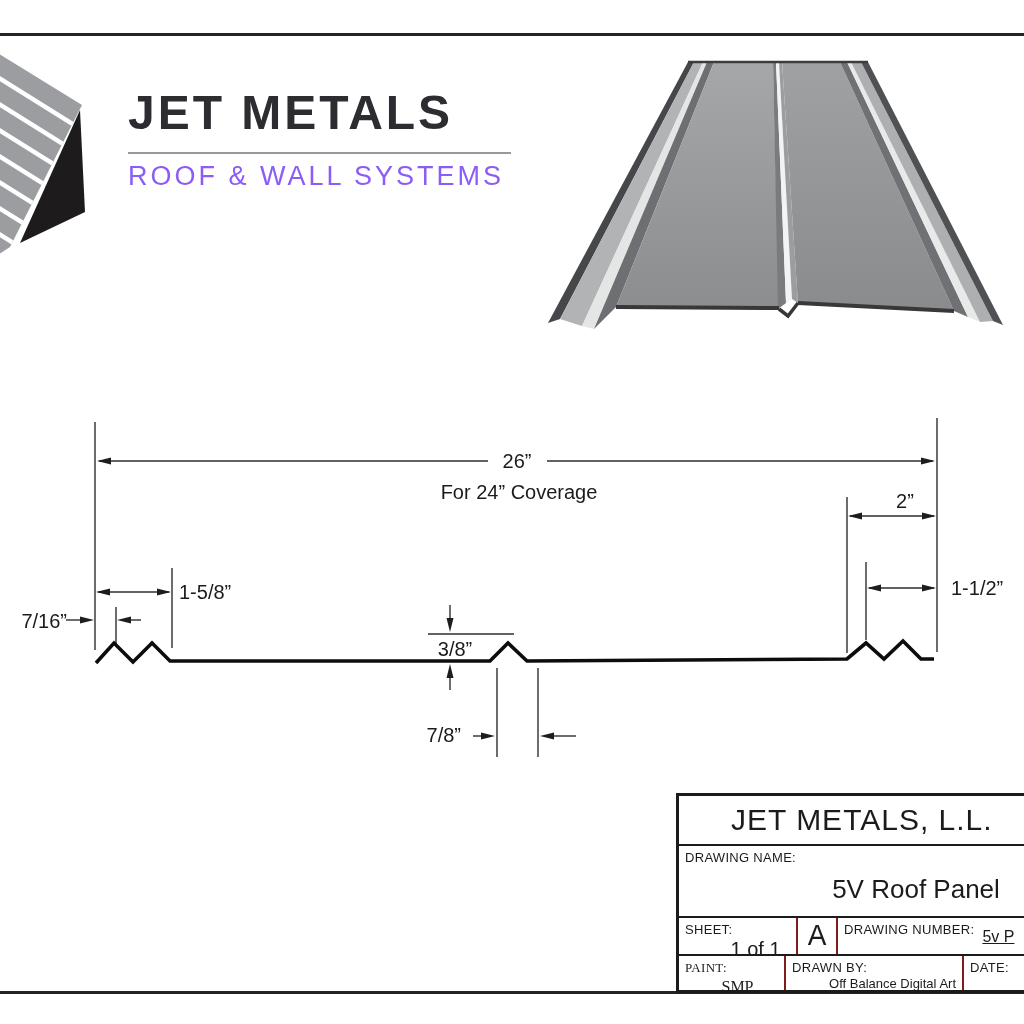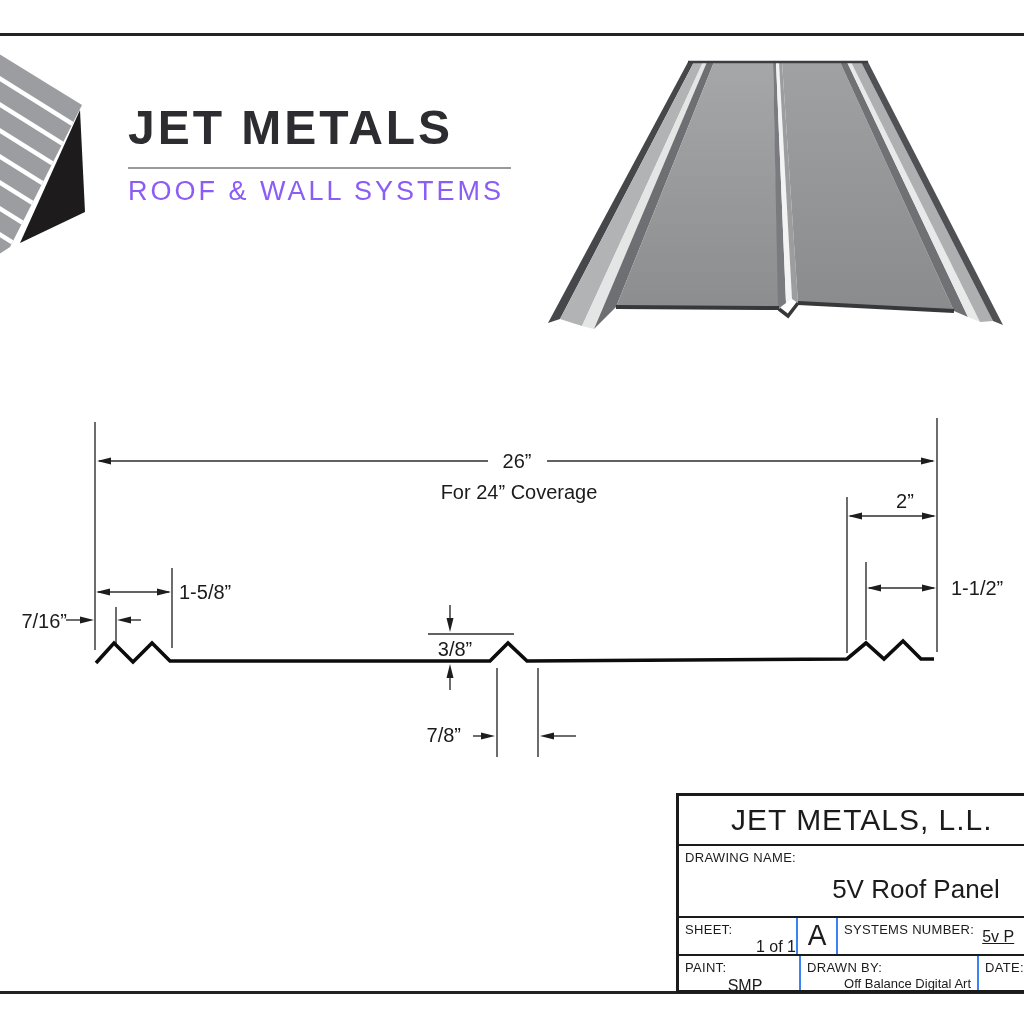--- a/index.html
+++ b/index.html
@@ -6,21 +6,21 @@
   .page{
     position:relative;width:1024px;height:1024px;overflow:hidden;
     background:#ffffff;font-family:"Liberation Sans",sans-serif;
   }
   .hline{position:absolute;left:0;width:1024px;height:3px;background:#232323;}
   .hline.top{top:33px;}
   .hline.bottom{top:991px;}
 
   
   .brand-mark{position:absolute;left:0;top:40px;width:130px;height:215px;}
-  .brand-text{position:absolute;left:128px;top:104px;width:420px;}
+  .brand-text{position:absolute;left:128px;top:89px;width:420px;}
   .brand-name{
     font-size:48px;font-weight:bold;letter-spacing:3px;color:#2d2c30;
     line-height:1;white-space:nowrap;
   }
   .brand-rule{width:383px;height:2px;background:#97999d;margin-top:15px;}
   .brand-tagline{
     margin-top:9px;font-size:27px;font-weight:400;letter-spacing:3px;
     color:#8b5cf6;line-height:1;white-space:nowrap;
   }
 
@@ -41,29 +41,29 @@
     color:#1b1b1b;
   }
   .tb-row{box-sizing:border-box;border-bottom:2px solid #1b1b1b;position:relative;display:flex;}
   .tb-row.company{height:50px;align-items:center;}
   .tb-company{font-size:30px;letter-spacing:1px;padding-left:52px;white-space:nowrap;}
   .tb-row.name{height:72px;display:block;}
   .tb-label{font-size:13px;letter-spacing:.3px;padding:4px 0 0 6px;}
   .tb-name-value{text-align:center;font-size:26px;margin-top:9px;}
   .tb-row.r3{height:38px;}
   .tb-row.r4{height:34px;border-bottom:none;}
-  .tb-cell{box-sizing:border-box;border-right:2px solid #3b82f6;position:relative;}
+  .tb-cell{box-sizing:border-box;border-right:2px solid #7f1d1d;position:relative;}
   .tb-cell:last-child{border-right:none;}
   .c-sheet{width:119px;}
   .c-rev{width:40px;display:flex;align-items:center;justify-content:center;}
   .c-dnum{flex:1;display:flex;align-items:flex-start;}
-  .c-paint{width:122px;}
+  .c-paint{width:107px;font-family:Liberation Serif, serif;}
   .c-drawn{width:178px;}
   .c-date{flex:1;}
-  .tb-sheet-value{text-align:right;font-size:16px;margin-top:1px;padding-left:36px;}
+  .tb-sheet-value{text-align:center;font-size:20px;margin-top:1px;padding-left:36px;}
   .tb-rev{font-size:28px;font-weight:300;transform:scaleY(1.05);}
   .tb-dnum-value{font-size:16px;margin:10px 0 0 8px;white-space:nowrap;text-decoration:underline;}
   .tb-paint-value{text-align:center;font-size:16px;margin-top:2px;padding-left:12px;}
   .tb-drawn-value{font-size:13px;text-align:right;padding-right:6px;margin-top:1px;white-space:nowrap;}
 </style>
 </head>
 <body>
 
 <div class="page">
 
@@ -195,21 +195,21 @@
     </div>
     <div class="tb-row r3">
       <div class="tb-cell c-sheet">
         <div class="tb-label">SHEET:</div>
         <div class="tb-sheet-value">1 of 1</div>
       </div>
       <div class="tb-cell c-rev">
         <div class="tb-rev">A</div>
       </div>
       <div class="tb-cell c-dnum">
-        <div class="tb-label">SYSTEMS NUMBER:</div>
+        <div class="tb-label">DRAWING NUMBER:</div>
         <div class="tb-dnum-value">5v P</div>
       </div>
     </div>
     <div class="tb-row r4">
       <div class="tb-cell c-paint">
         <div class="tb-label">PAINT:</div>
         <div class="tb-paint-value">SMP</div>
       </div>
       <div class="tb-cell c-drawn">
         <div class="tb-label">DRAWN BY:</div>

